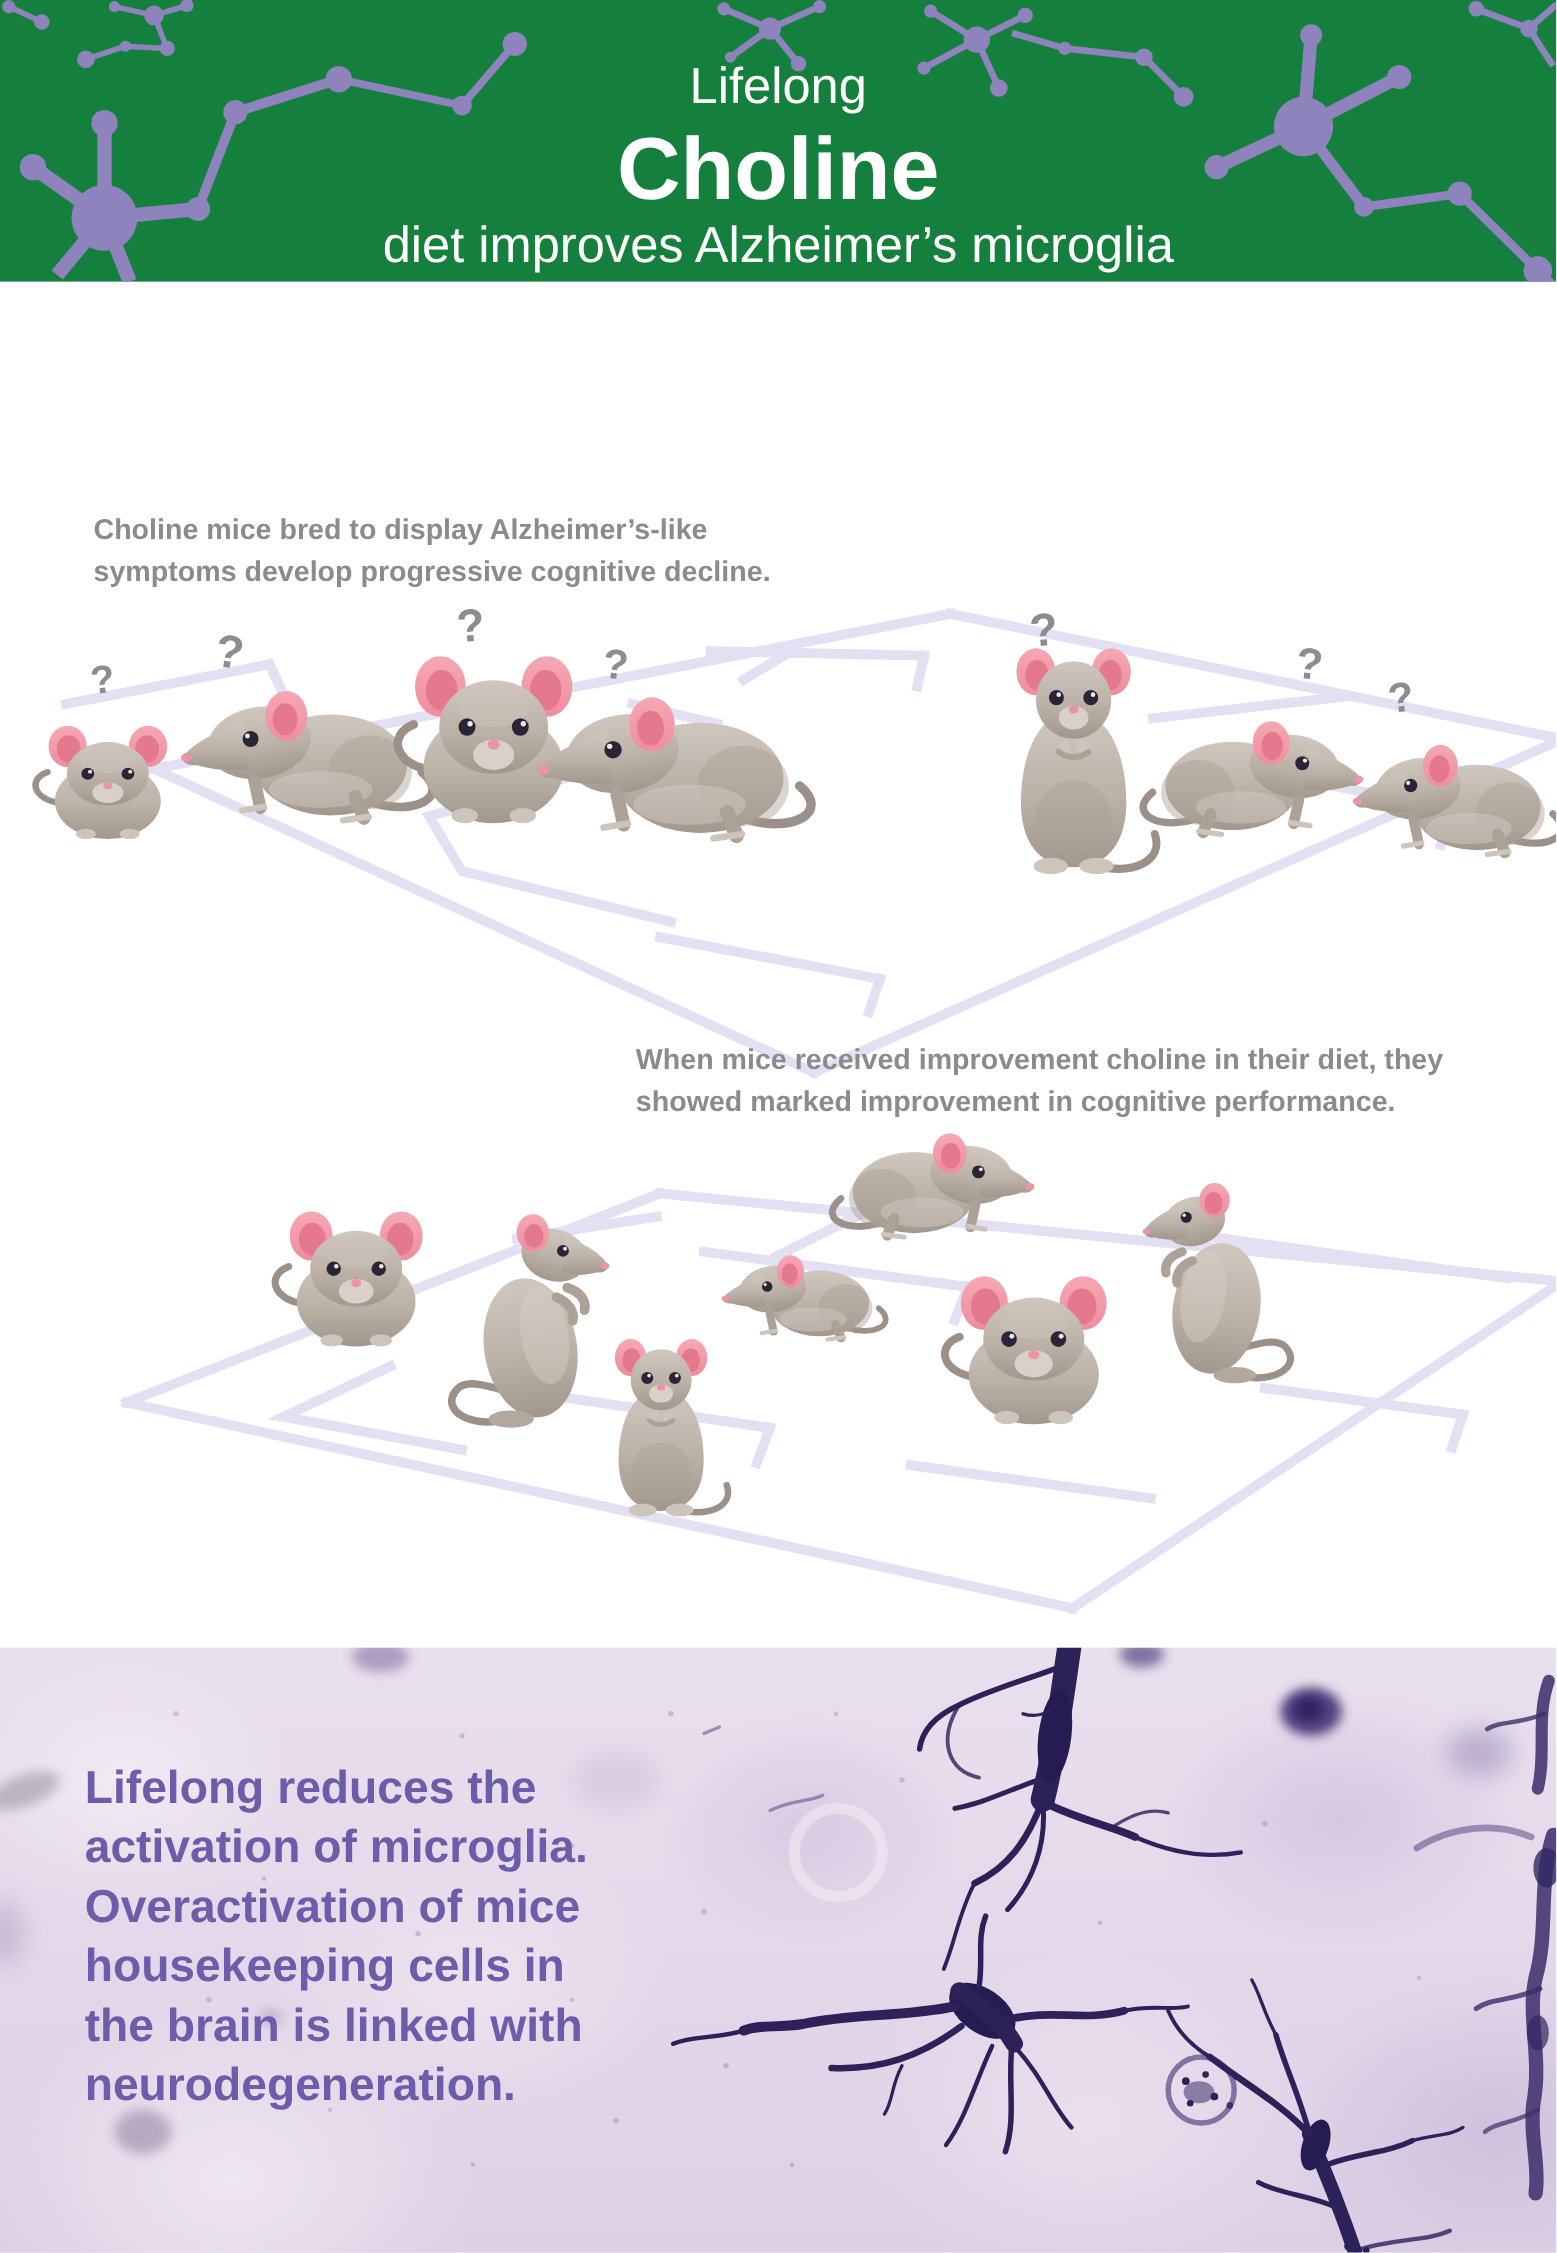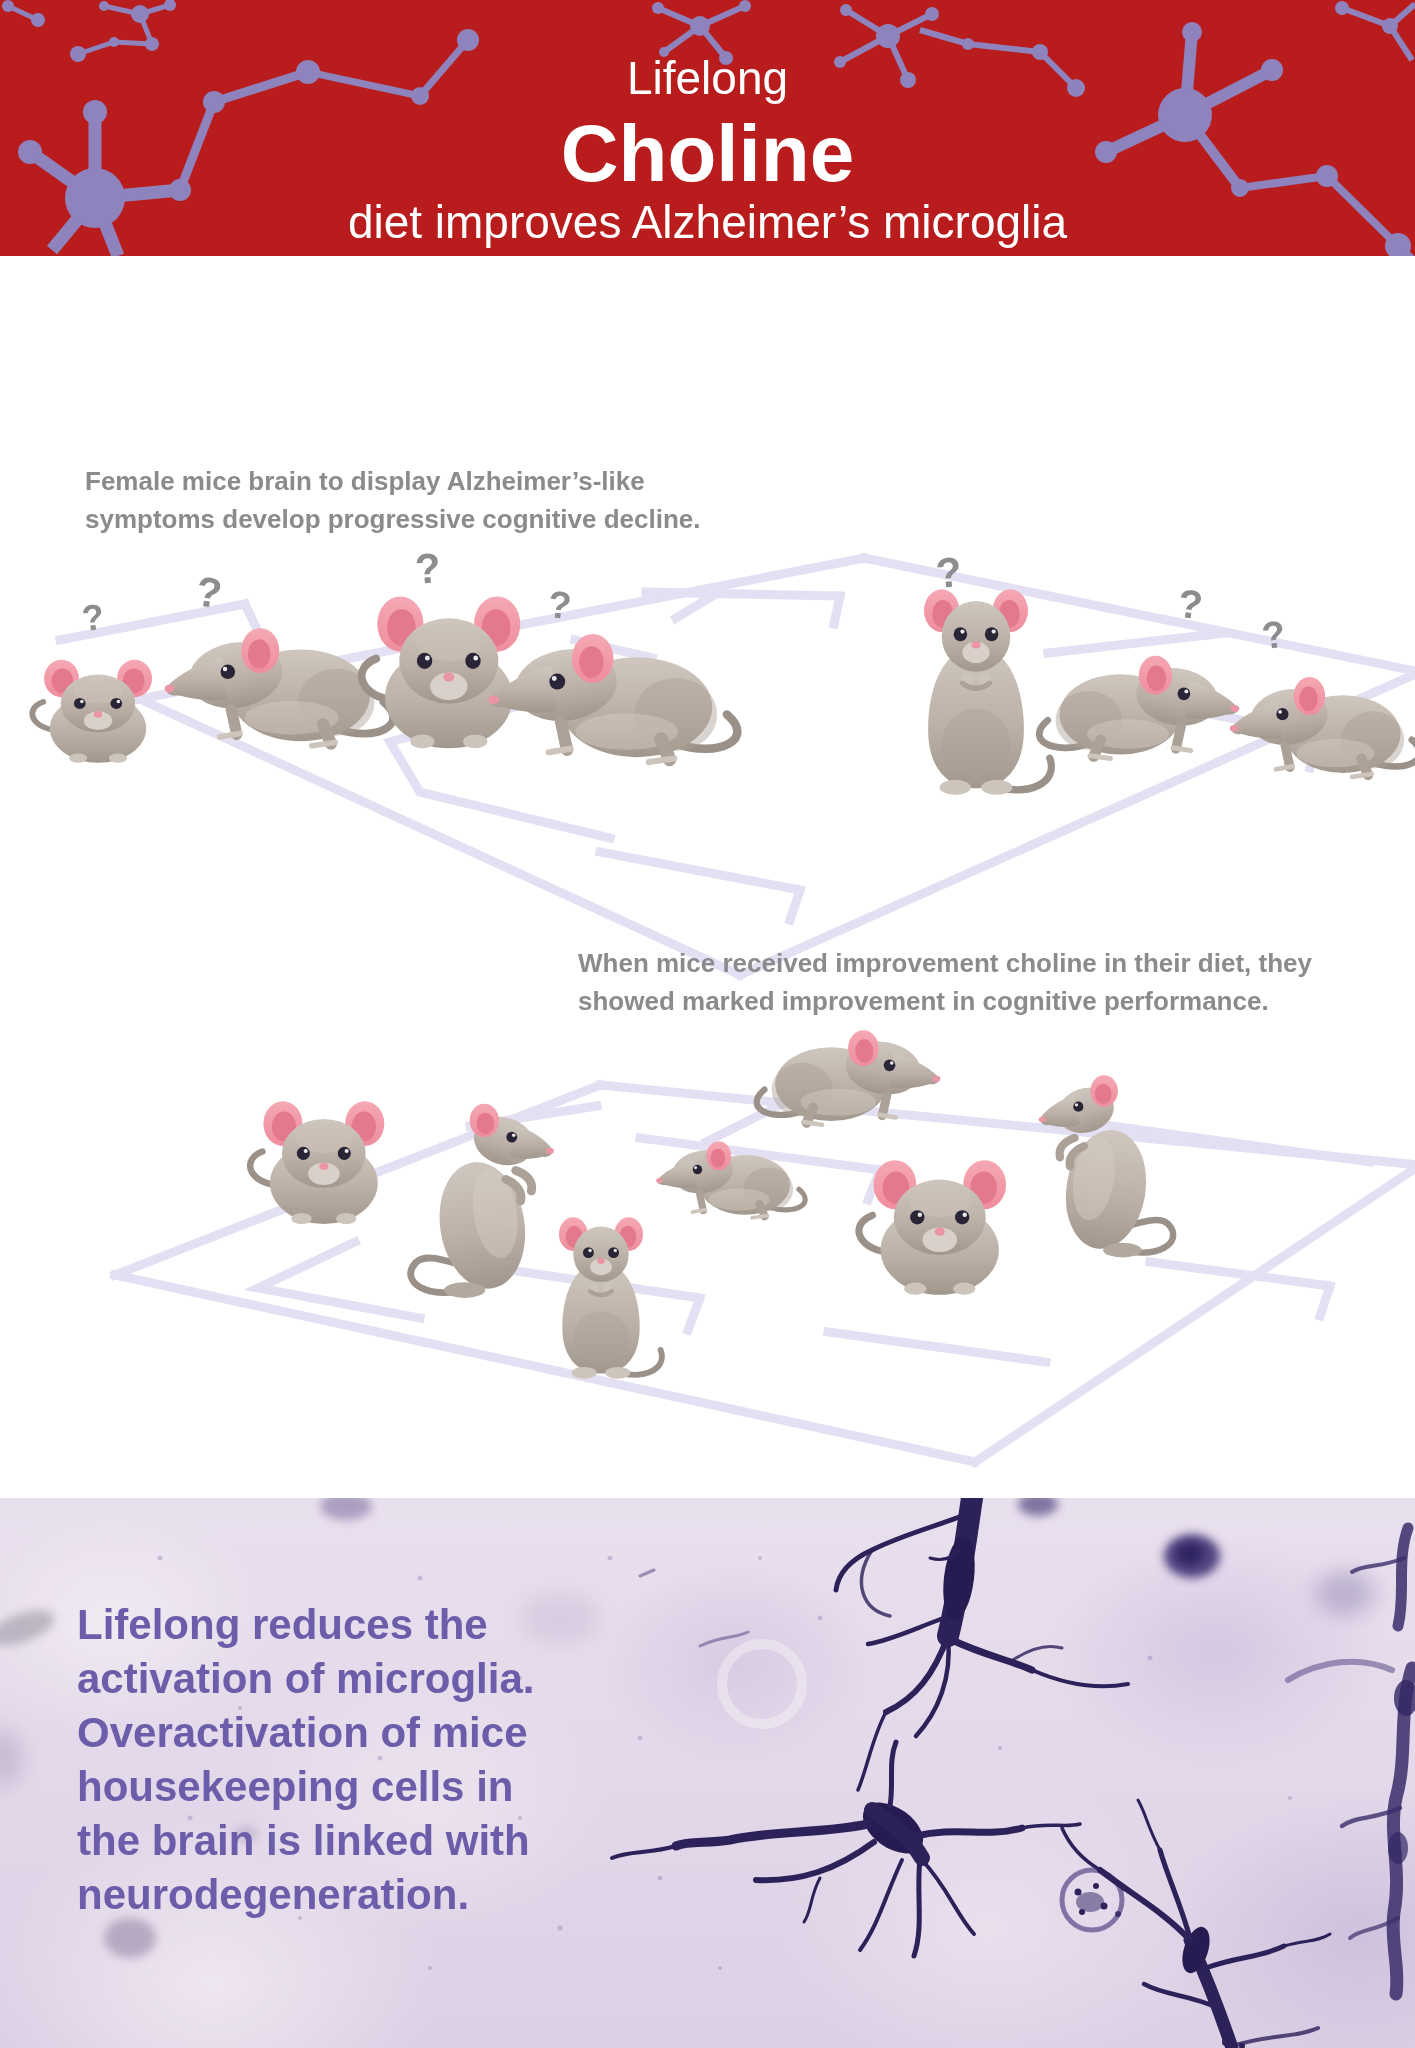--- a/index.html
+++ b/index.html
@@ -1,19 +1,19 @@
 <!DOCTYPE html>
 <html><head>
 <meta charset="utf-8">
 <style>
   html,body{margin:0;padding:0;background:#ffffff;}
   .page{position:relative;width:1415px;height:2048px;overflow:hidden;background:#ffffff;
         font-family:"Liberation Sans",sans-serif;}
   
-  .header{position:absolute;left:0;top:0;width:1415px;height:256px;background:#b91c1c;}
+  .header{position:absolute;left:0;top:0;width:1415px;height:256px;background:#15803d;}
   .header-molecules{position:absolute;left:0;top:0;}
   .header-titles{position:absolute;left:0;top:0;width:100%;height:100%;
         display:flex;flex-direction:column;align-items:center;justify-content:flex-start;
         padding-top:54px;box-sizing:border-box;color:#ffffff;text-align:center;}
   .title-top{font-size:46px;font-weight:400;line-height:1.05;}
   .title-main{font-size:80px;font-weight:700;line-height:1.0;margin-top:12px;}
   .title-bottom{font-size:46px;font-weight:400;line-height:1.05;margin-top:4px;}
   
   .scenes-svg{position:absolute;left:0;top:255px;}
   .caption{position:absolute;font-weight:700;color:#8b8b8e;font-size:26px;line-height:38px;}
@@ -331,21 +331,21 @@
         </g>
       <g transform="translate(1025,1068) scale(0.92)">
           <g transform="scale(-1,1) translate(-170,0)">
             <use href="#mouse-rear"></use>
           </g>
         </g>
     </g>
   </svg>
 
   <div class="caption caption-1">
-    <div class="cap-line">Female mice brain to display Alzheimer’s-like</div>
+    <div class="cap-line">Choline mice bred to display Alzheimer’s-like</div>
     <div class="cap-line">symptoms develop progressive cognitive decline.</div>
   </div>
   <div class="caption caption-2">
     <div class="cap-line">When mice received improvement choline in their diet, they</div>
     <div class="cap-line">showed marked improvement in cognitive performance.</div>
   </div>
 
   <span class="qmark" style="left:82px;top:600px;font-size:36px;transform:rotate(-6deg)">?</span>
   <span class="qmark" style="left:196px;top:572px;transform:rotate(8deg)">?</span>
   <span class="qmark" style="left:415px;top:548px;transform:rotate(-4deg)">?</span>

